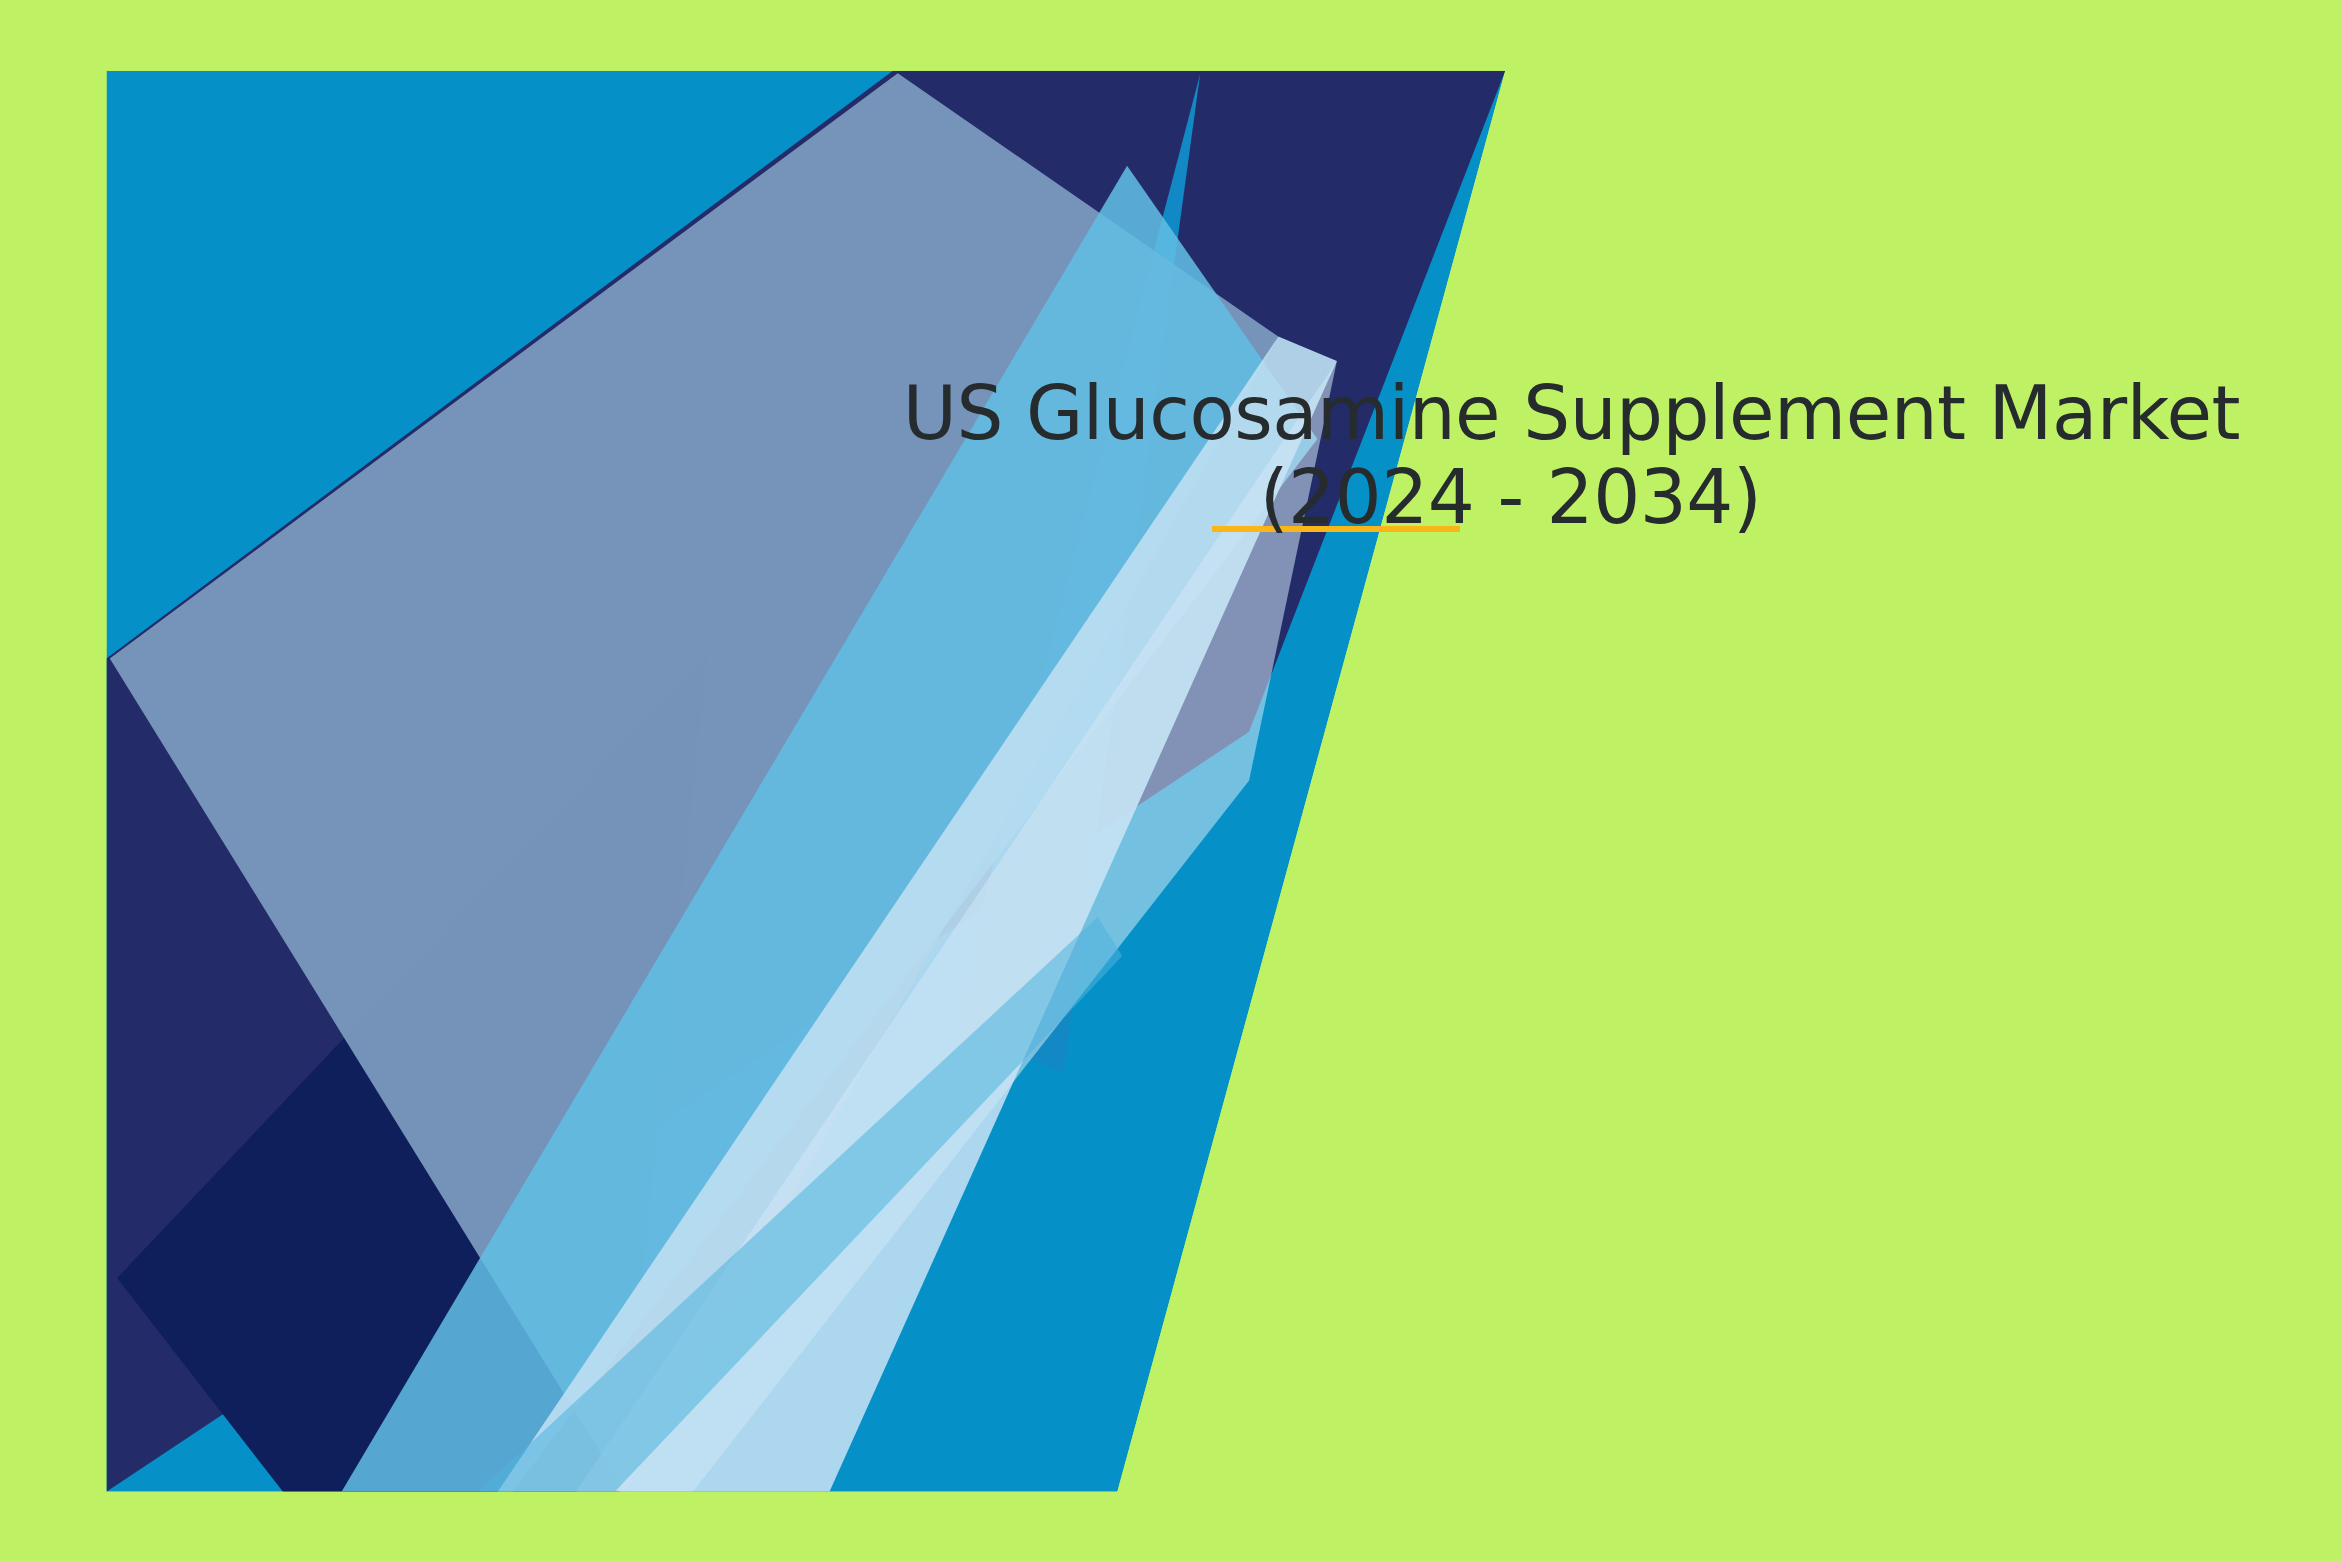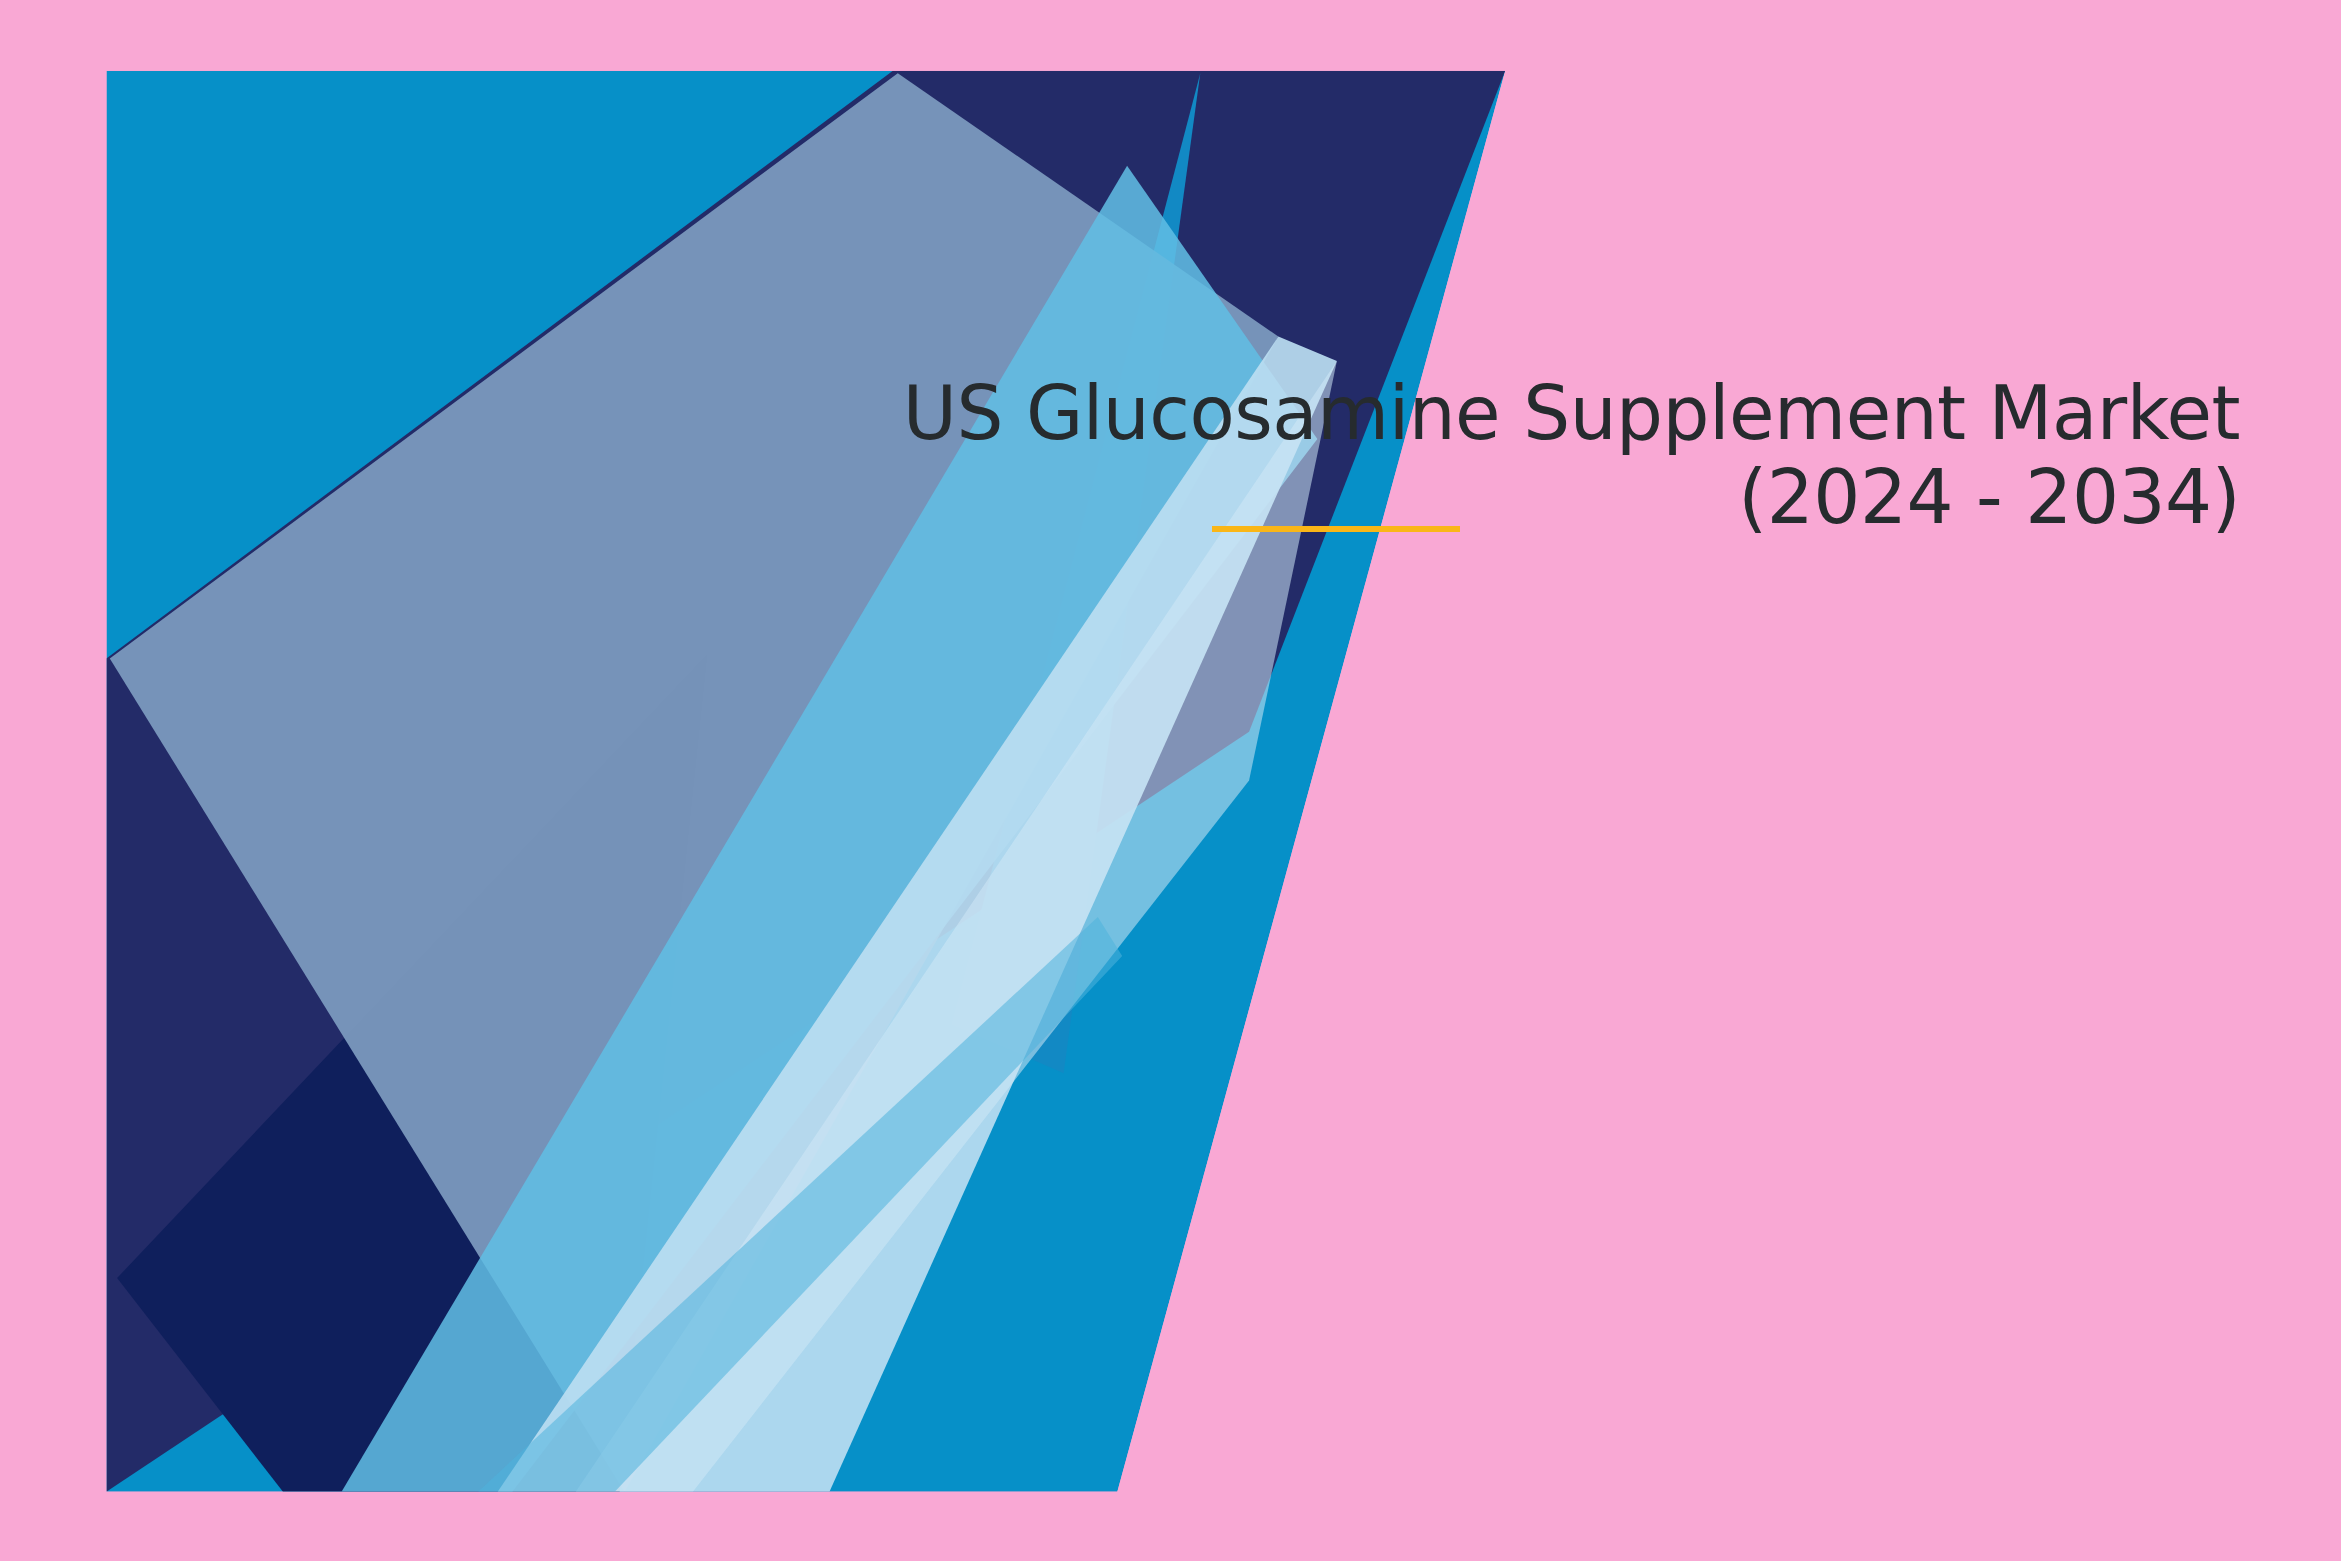--- a/index.html
+++ b/index.html
@@ -10,21 +10,21 @@
     width: 2342px;
     height: 1561px;
     background: #F7F9FB;
     font-family: "DejaVu Sans", sans-serif;
     overflow: hidden;
   }
   #cover {
     position: relative;
     width: 2342px;
     height: 1561px;
-    background: #f9a8d4;
+    background: #bef264;
   }
   #artwork {
     position: absolute;
     left: 0;
     top: 0;
     width: 2342px;
     height: 1561px;
   }
   #text-block {
     position: absolute;
@@ -40,20 +40,21 @@
     font-size: 74px;
     line-height: 1.14;
     letter-spacing: -0.5px;
     color: #262B2E;
     position: relative;
     z-index: 3;
   }
   #title-line-2-wrap {
     display: block;
     position: relative;
+    text-align: center;
   }
   #accent-rule {
     position: absolute;
     left: 1212px;
     top: 526px;
     width: 248px;
     height: 6.3px;
     background: #FAB617;
     z-index: 2;
   }

